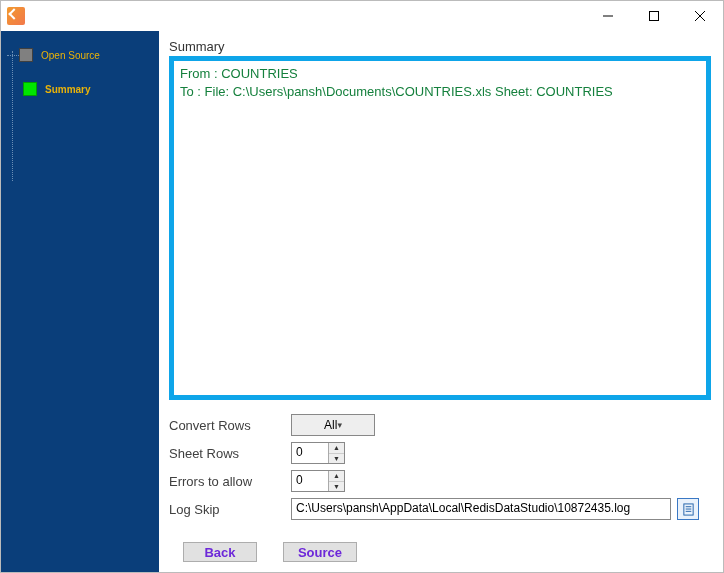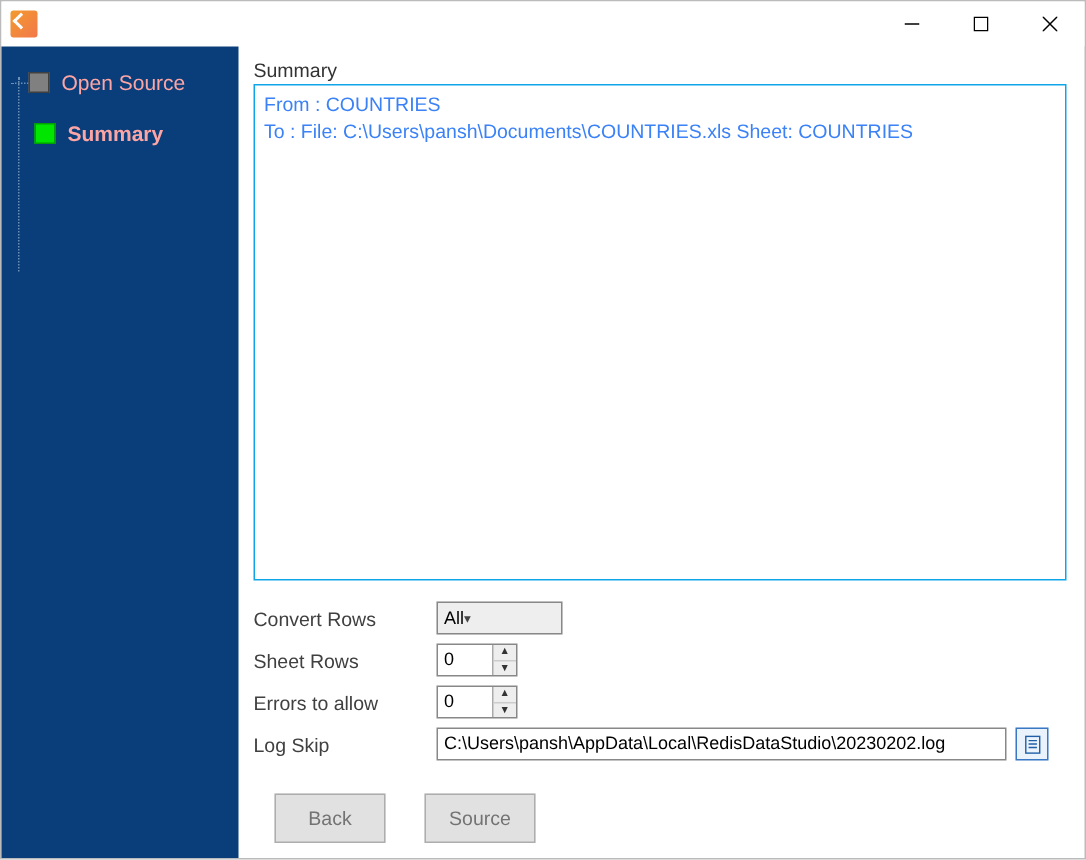--- a/index.html
+++ b/index.html
@@ -90,46 +90,46 @@
     background:#808080;
     border:1px solid #404040;
     margin-right:8px;
     flex-shrink:0;
   }
   .nav-item.active .sq {
     background:#00e600;
     border-color:#00a000;
   }
   .nav-item .lbl {
-    color:#fca5a5;
-    font-size:14px;
+    color:#eab308;
+    font-size:10px;
     text-align:right;
   }
   .nav-item.active .lbl { font-weight:bold; }
   .nav-item.sub { padding-left:22px; }
 
   .main {
     flex:1;
     padding:8px 12px 10px 10px;
     display:flex;
     flex-direction:column;
     min-width:0;
   }
   .section-title {
     font-size:13px;
     color:#333;
     margin-bottom:2px;
   }
   .summary-box {
     flex:1;
-    border:1px solid #0ea5e9;
+    border:5px solid #0ea5e9;
     background:#fff;
     padding:4px 6px;
     font-size:13px;
-    color:#3b82f6;
+    color:#15803d;
     overflow:auto;
     line-height:1.35;
     white-space:pre-wrap;
   }
   .form-area {
     margin-top:14px;
   }
   .form-row {
     display:flex;
     align-items:center;
@@ -141,21 +141,21 @@
     color:#404040;
   }
   .select-ctl {
     width:84px;
     height:22px;
     border:1px solid #888;
     background:#eee;
     display:flex;
     align-items:center;
     padding:0 4px;
-    justify-content:flex-start;
+    justify-content:center;
     font-size:12px;
   }
   .select-ctl .chev {
     font-size:9px;
     color:#444;
   }
   .num-ctl {
     width:54px;
     height:22px;
     border:1px solid #888;
@@ -206,29 +206,30 @@
   .icon-btn svg{ width:13px; height:13px; }
 
   .button-bar {
     margin-top:16px;
     display:flex;
     gap:26px;
     padding-left:14px;
   }
   .btn {
     width:74px;
-    height:33px;
+    height:20px;
     background:#e1e1e1;
     border:1px solid #adadad;
     font-size:13px;
-    color:#737373;
+    color:#6d28d9;
     display:flex;
     align-items:center;
     justify-content:center;
     cursor:pointer;
+    font-weight:bold;
   }
   .btn.primary {
     border:2px solid #0078d7;
     background:#e5f1fb;
   }
 </style>
 </head>
 <body>
 
 <div class="window">
@@ -303,21 +304,21 @@
             <div class="numval">0</div>
             <div class="spin">
               <div>▲</div>
               <div>▼</div>
             </div>
           </div>
         </div>
 
         <div class="form-row">
           <div class="flabel">Log Skip</div>
-          <div class="text-ctl">C:\Users\pansh\AppData\Local\RedisDataStudio\20230202.log</div>
+          <div class="text-ctl">C:\Users\pansh\AppData\Local\RedisDataStudio\10872435.log</div>
           <div class="icon-btn">
             <svg viewBox="0 0 14 14">
               <rect x="2" y="1" width="10" height="12" fill="none" stroke="#1e5fa8" stroke-width="1"></rect>
               <line x1="4" y1="4" x2="10" y2="4" stroke="#1e5fa8" stroke-width="1"></line>
               <line x1="4" y1="6.5" x2="10" y2="6.5" stroke="#1e5fa8" stroke-width="1"></line>
               <line x1="4" y1="9" x2="10" y2="9" stroke="#1e5fa8" stroke-width="1"></line>
             </svg>
           </div>
         </div>
       </div>

